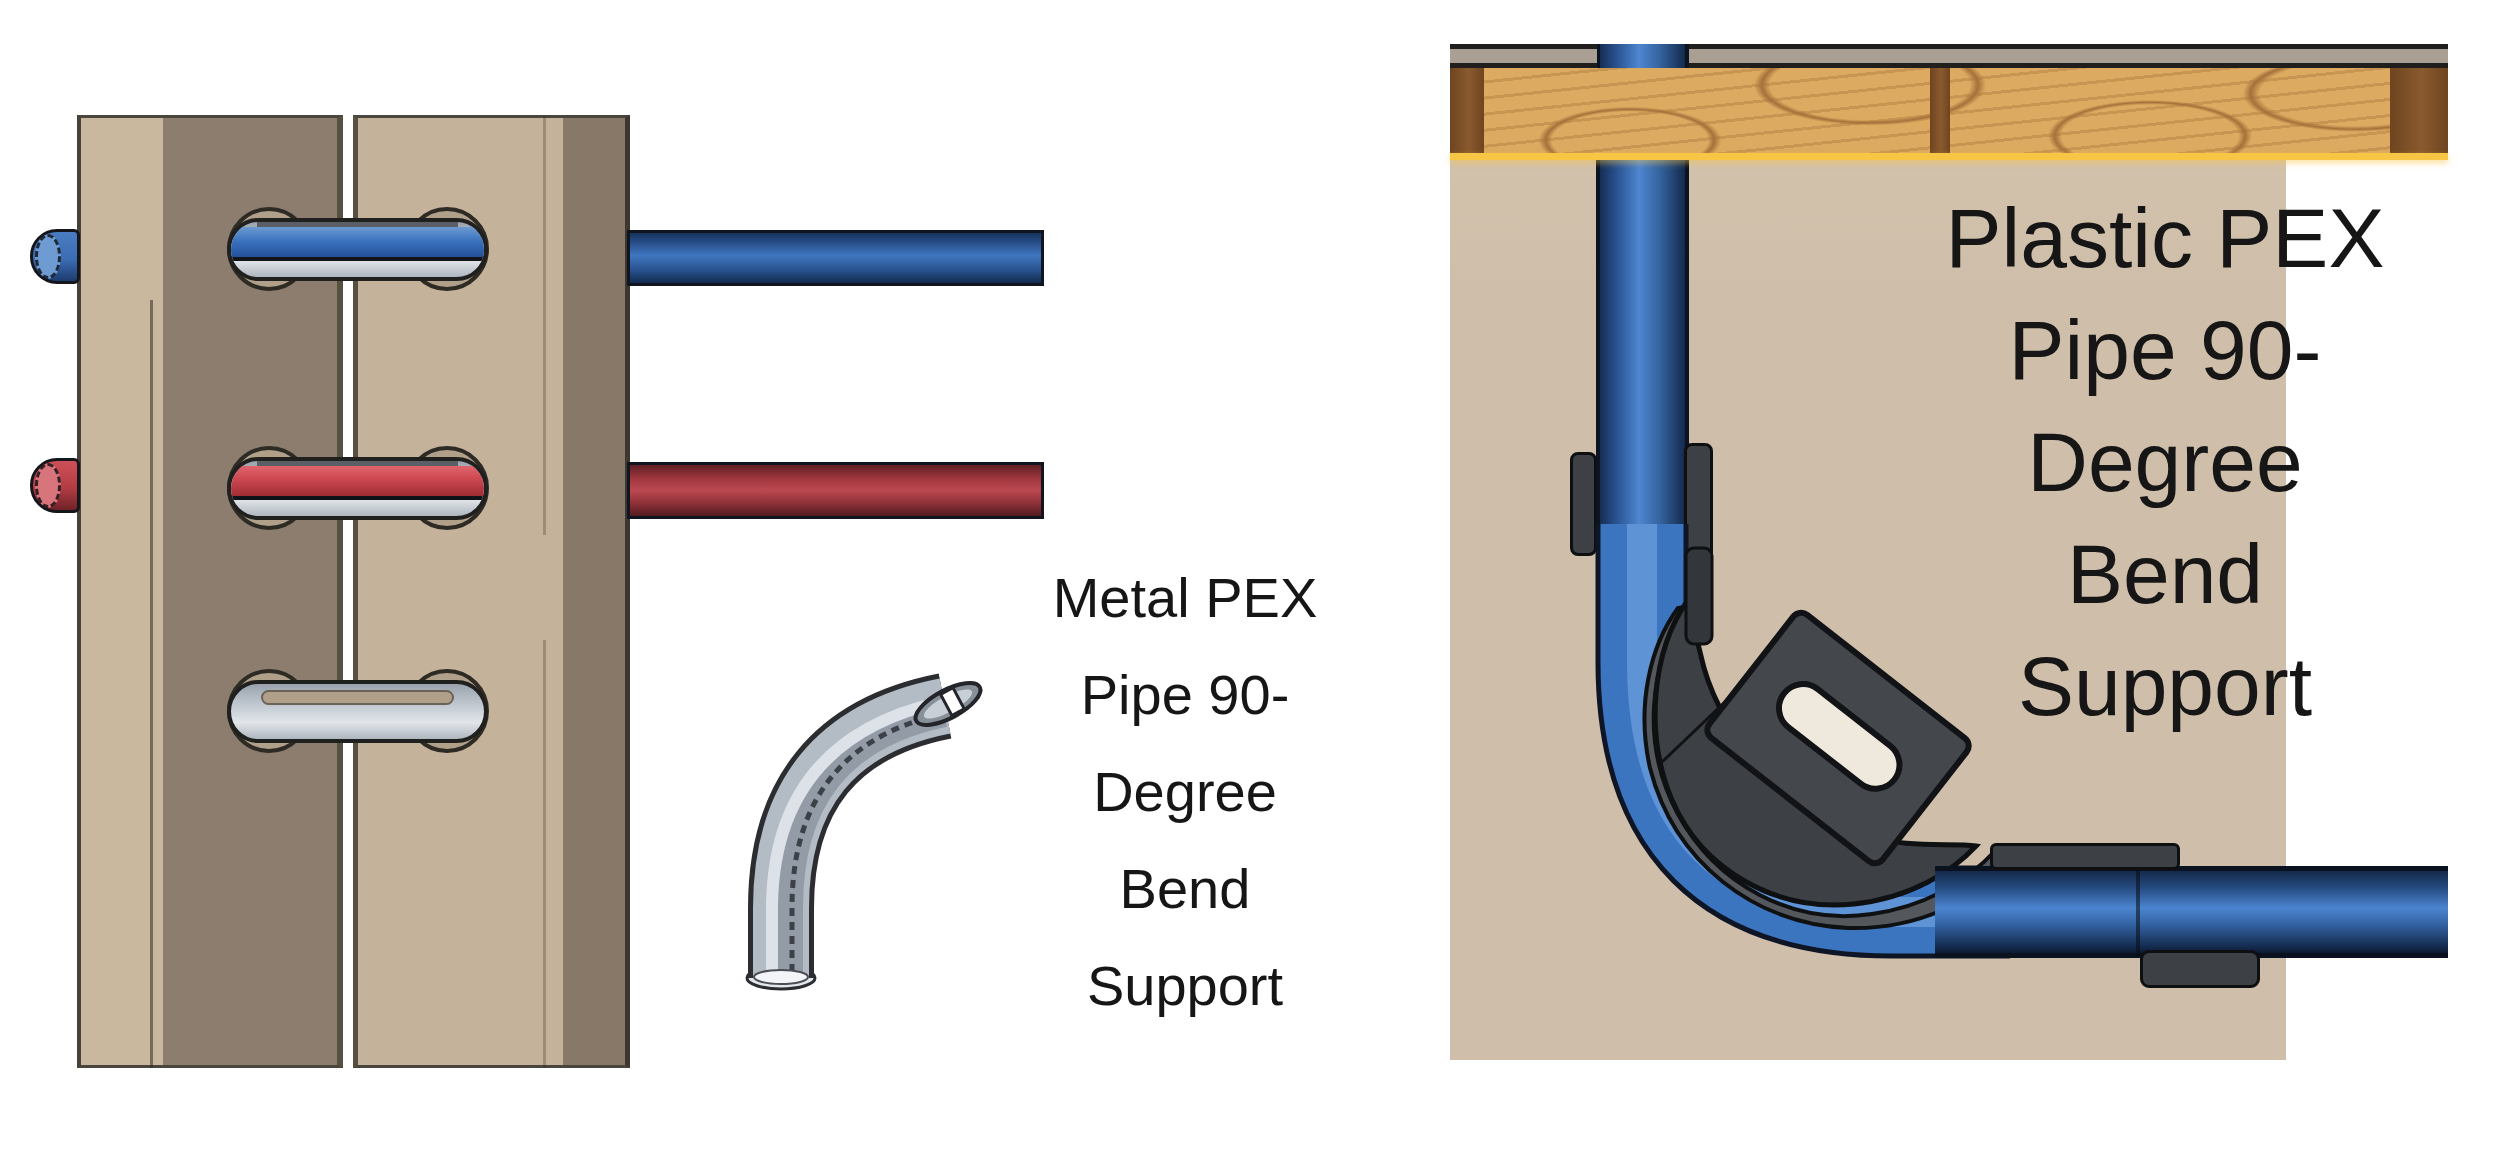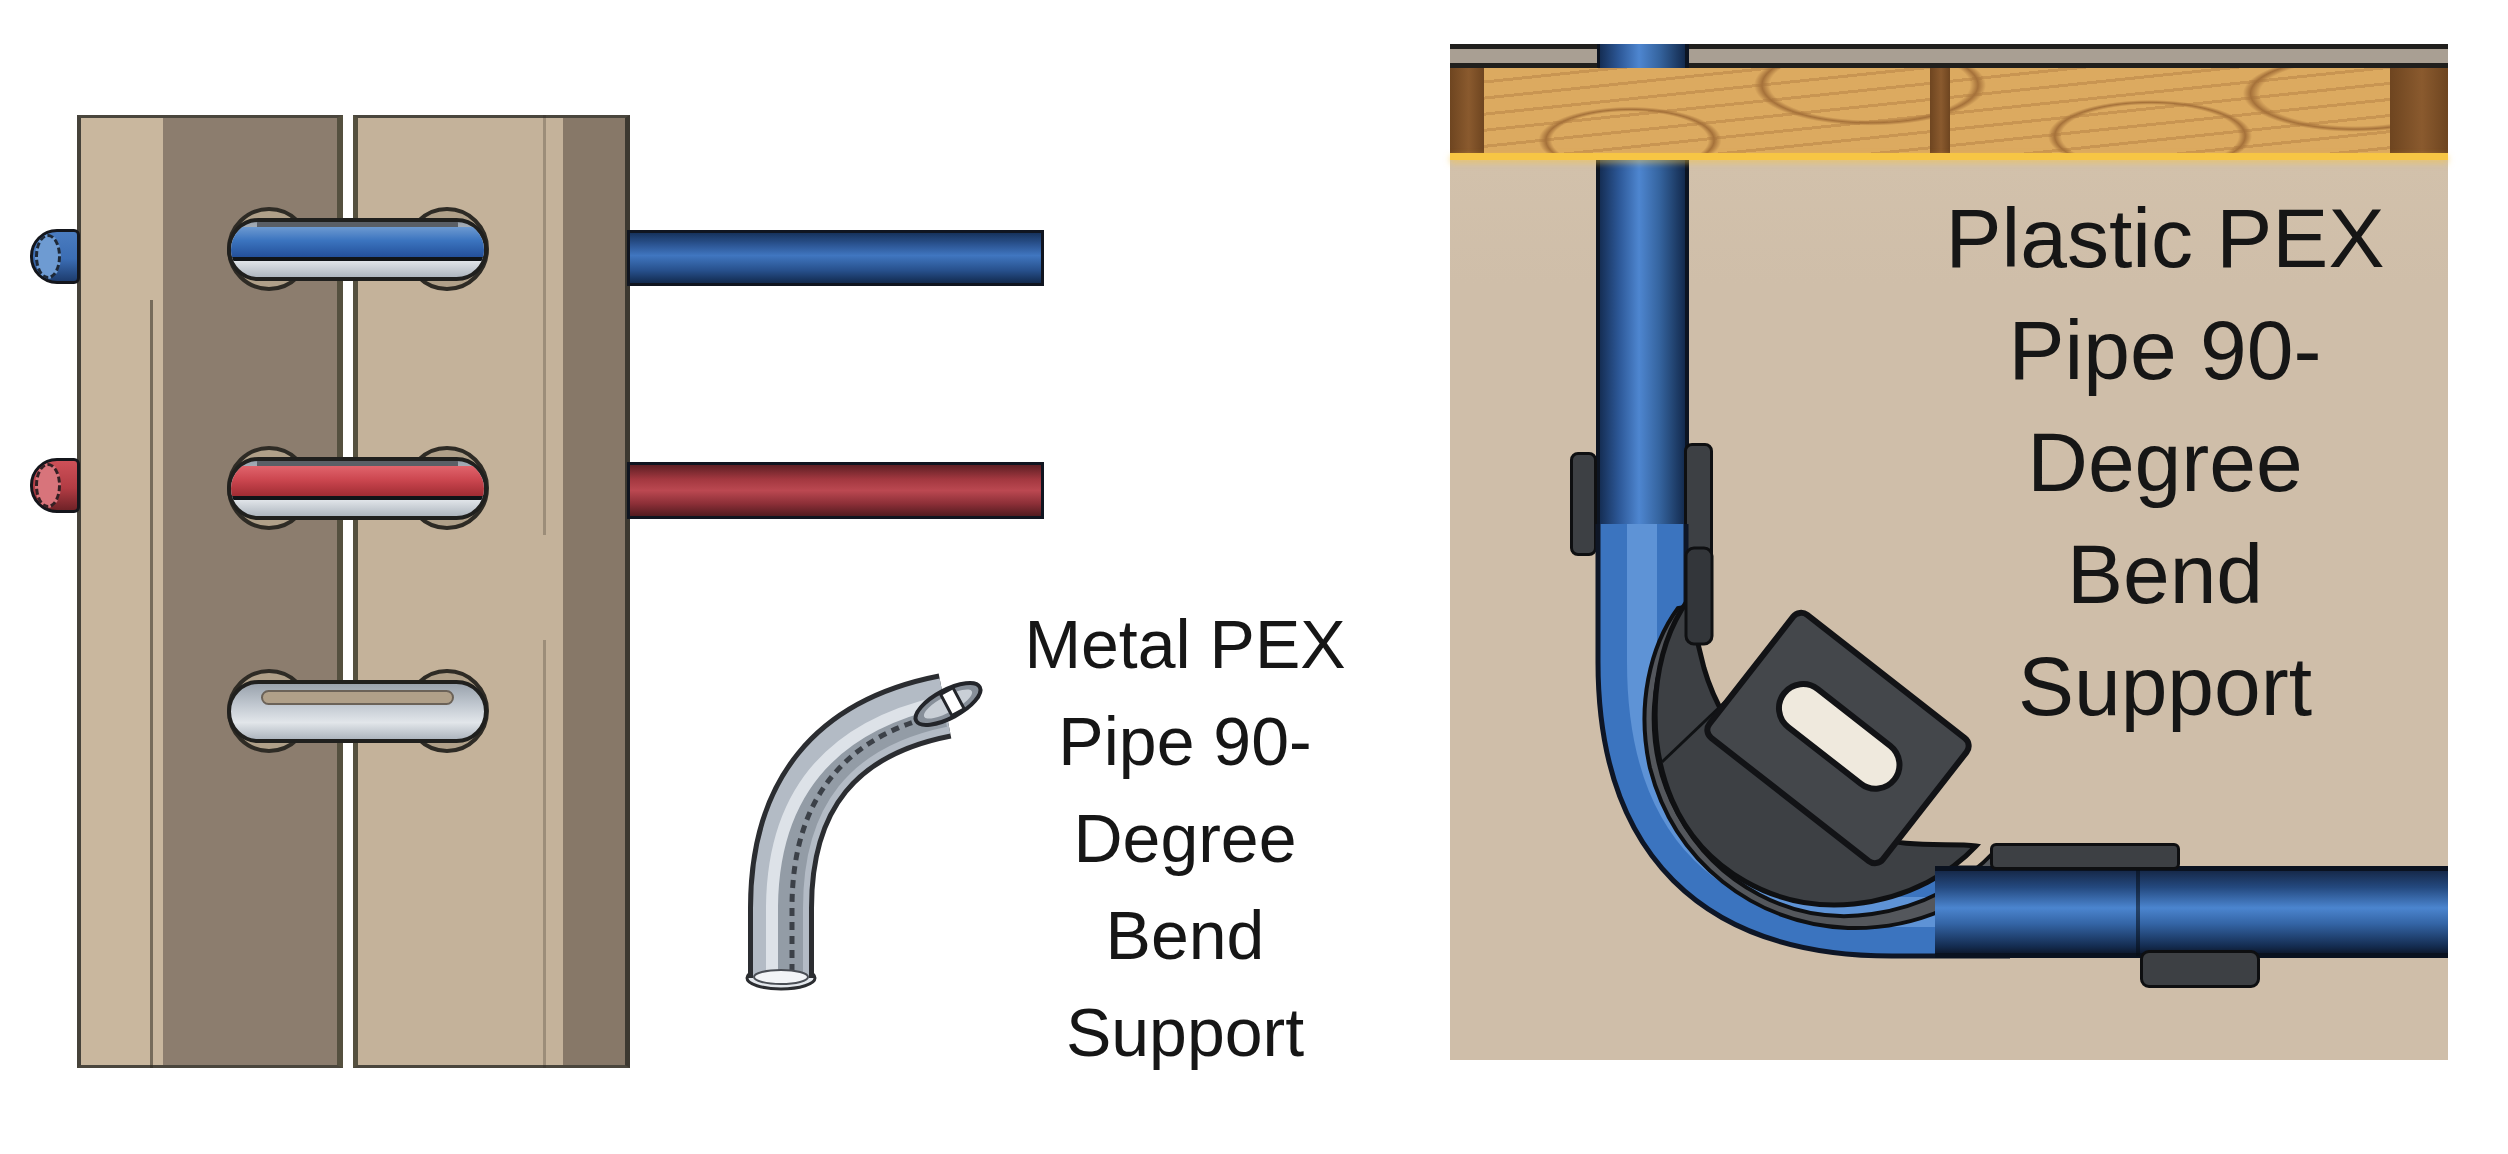--- a/index.html
+++ b/index.html
@@ -36,25 +36,25 @@
         border:3px dashed rgba(10,12,16,.8);box-sizing:border-box;}
   .stub.cold .cap{background:#6e9bd2;}
   .stub.hot .cap{background:#d8747b;}
 
   .runpipe{position:absolute;left:627px;width:417px;border:3px solid #101520;box-sizing:border-box;}
   .runpipe.cold{background:linear-gradient(180deg,#16325c 0%,#2d5796 25%,#4076c0 45%,#27508c 75%,#122a4e 100%);}
   .runpipe.hot{background:linear-gradient(180deg,#5e1f24 0%,#a33840 28%,#bb4851 50%,#8e3038 75%,#531b20 100%);}
 
   
   .caption{position:absolute;text-align:center;color:var(--text);font-weight:400;}
-  .caption-metal{left:935px;top:596px;width:500px;font-size:68px;line-height:97px;}
+  .caption-metal{left:935px;top:549px;width:500px;font-size:56px;line-height:97px;}
   .caption-plastic{left:1905px;top:182px;width:520px;font-size:84px;line-height:112px;}
 
   
-  .panel{left:1450px;top:44px;width:998px;height:1016px;
+  .panel{left:1450px;top:44px;width:836px;height:1016px;
          background:linear-gradient(180deg,#d9c8b2 0%,#d2c1ab 120px,var(--panel_tan) 240px,var(--panel_tan) 100%);}
   .topline{position:absolute;top:0;height:5px;background:#201f1d;}
   .graystrip{position:absolute;top:5px;height:14px;background:var(--plate_gray);}
   .topline2{position:absolute;top:19px;height:5px;background:#201f1d;}
   .woodstrip{position:absolute;left:0;top:24px;width:998px;height:85px;
       background-color:var(--wood_light);
       background-image:
         radial-gradient(ellipse 150px 55px at 180px 85%, rgba(0,0,0,0) 52%, var(--wood_grain) 56%, rgba(0,0,0,0) 61%),
         radial-gradient(ellipse 200px 70px at 420px 20%, rgba(0,0,0,0) 50%, var(--wood_grain) 54%, rgba(0,0,0,0) 58%),
         radial-gradient(ellipse 170px 60px at 700px 80%, rgba(0,0,0,0) 52%, var(--wood_grain) 56%, rgba(0,0,0,0) 60%),

